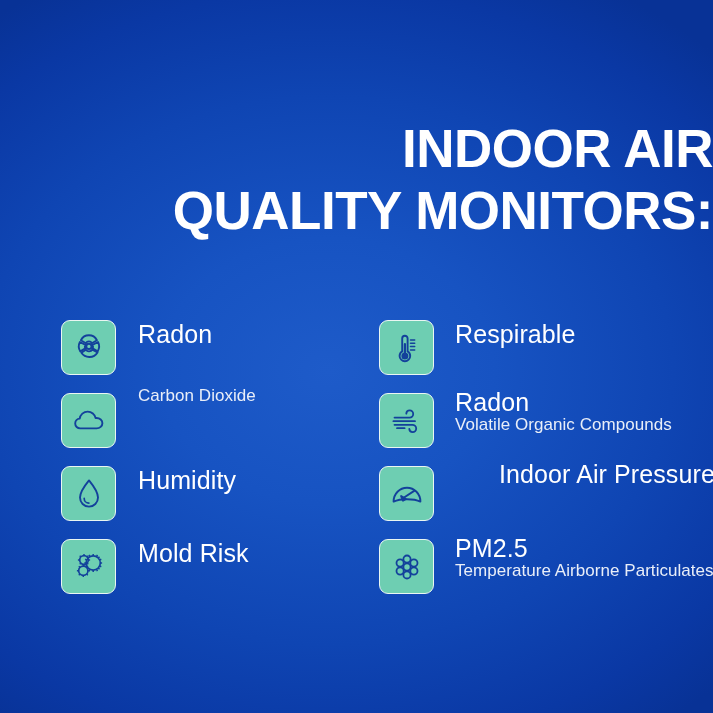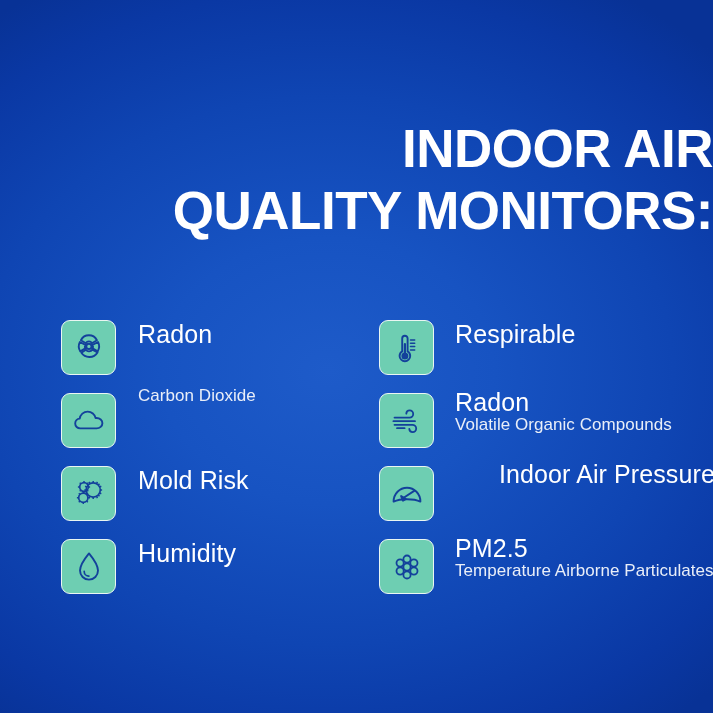--- a/index.html
+++ b/index.html
@@ -161,20 +161,34 @@
           </span>
         </div>
         <div class="label-wrap has-sub">
           <div class="label-sub">Carbon Dioxide</div>
         </div>
       </div>
 
       <div class="item">
         <div class="tile">
           <span>
+            <svg width="36" height="36" viewBox="0 0 36 36" fill="none">
+              <path d="M18 4.4 C18 4.4 9.0 15.4 9.0 21.6 C9.0 26.6 13.0 30.6 18 30.6 C23.0 30.6 27.0 26.6 27.0 21.6 C27.0 15.4 18 4.4 18 4.4 Z" stroke="#13419B" stroke-width="1.9" stroke-linejoin="round" fill="none"></path>
+              <path d="M13.2 22.4 C13.2 25.0 15.3 27.1 17.9 27.1" stroke="#13419B" stroke-width="1.7" stroke-linecap="round" fill="none"></path>
+            </svg>
+          </span>
+        </div>
+        <div class="label-wrap">
+          <div class="label-main">Humidity</div>
+        </div>
+      </div>
+
+      <div class="item">
+        <div class="tile">
+          <span>
             <svg width="38" height="38" viewBox="0 0 38 38" fill="none">
               <g stroke="#13419B" stroke-width="1.7" fill="none">
 
                 <circle cx="23.2" cy="15.0" r="7.1"></circle>
                 <g stroke-width="1.5">
                   <path d="M23.2 6.1 v2.0 M23.2 21.9 v2.0 M14.3 15.0 h2.0 M30.1 15.0 h2.0
                            M16.9 8.7 l1.4 1.4 M28.1 19.9 l1.4 1.4 M29.5 8.7 l-1.4 1.4 M18.3 19.9 l-1.4 1.4
                            M19.0 6.9 l0.8 1.9 M26.6 21.2 l0.8 1.9 M31.3 11.2 l-1.9 0.8 M17.0 17.9 l-1.9 0.8
                            M27.4 6.9 l-0.8 1.9 M19.8 21.2 l-0.8 1.9 M31.3 18.7 l-1.9 -0.8 M17.0 12.1 l-1.9 -0.8"></path>
                 </g>
@@ -189,34 +203,20 @@
                 <g stroke-width="1.4">
                   <path d="M13.3 16.3 v1.6 M13.3 27.5 v1.6 M6.9 22.7 h1.6 M18.1 22.7 h1.6
                            M8.8 18.2 l1.1 1.1 M16.7 26.1 l1.1 1.1 M17.8 18.2 l-1.1 1.1 M9.9 26.1 l-1.1 1.1"></path>
                 </g>
               </g>
             </svg>
           </span>
         </div>
         <div class="label-wrap">
           <div class="label-main">Mold Risk</div>
-        </div>
-      </div>
-
-      <div class="item">
-        <div class="tile">
-          <span>
-            <svg width="36" height="36" viewBox="0 0 36 36" fill="none">
-              <path d="M18 4.4 C18 4.4 9.0 15.4 9.0 21.6 C9.0 26.6 13.0 30.6 18 30.6 C23.0 30.6 27.0 26.6 27.0 21.6 C27.0 15.4 18 4.4 18 4.4 Z" stroke="#13419B" stroke-width="1.9" stroke-linejoin="round" fill="none"></path>
-              <path d="M13.2 22.4 C13.2 25.0 15.3 27.1 17.9 27.1" stroke="#13419B" stroke-width="1.7" stroke-linecap="round" fill="none"></path>
-            </svg>
-          </span>
-        </div>
-        <div class="label-wrap">
-          <div class="label-main">Humidity</div>
         </div>
       </div>
 
     </div>
 
     <div class="col col-right">
 
       <div class="item">
         <div class="tile">
           <span>

